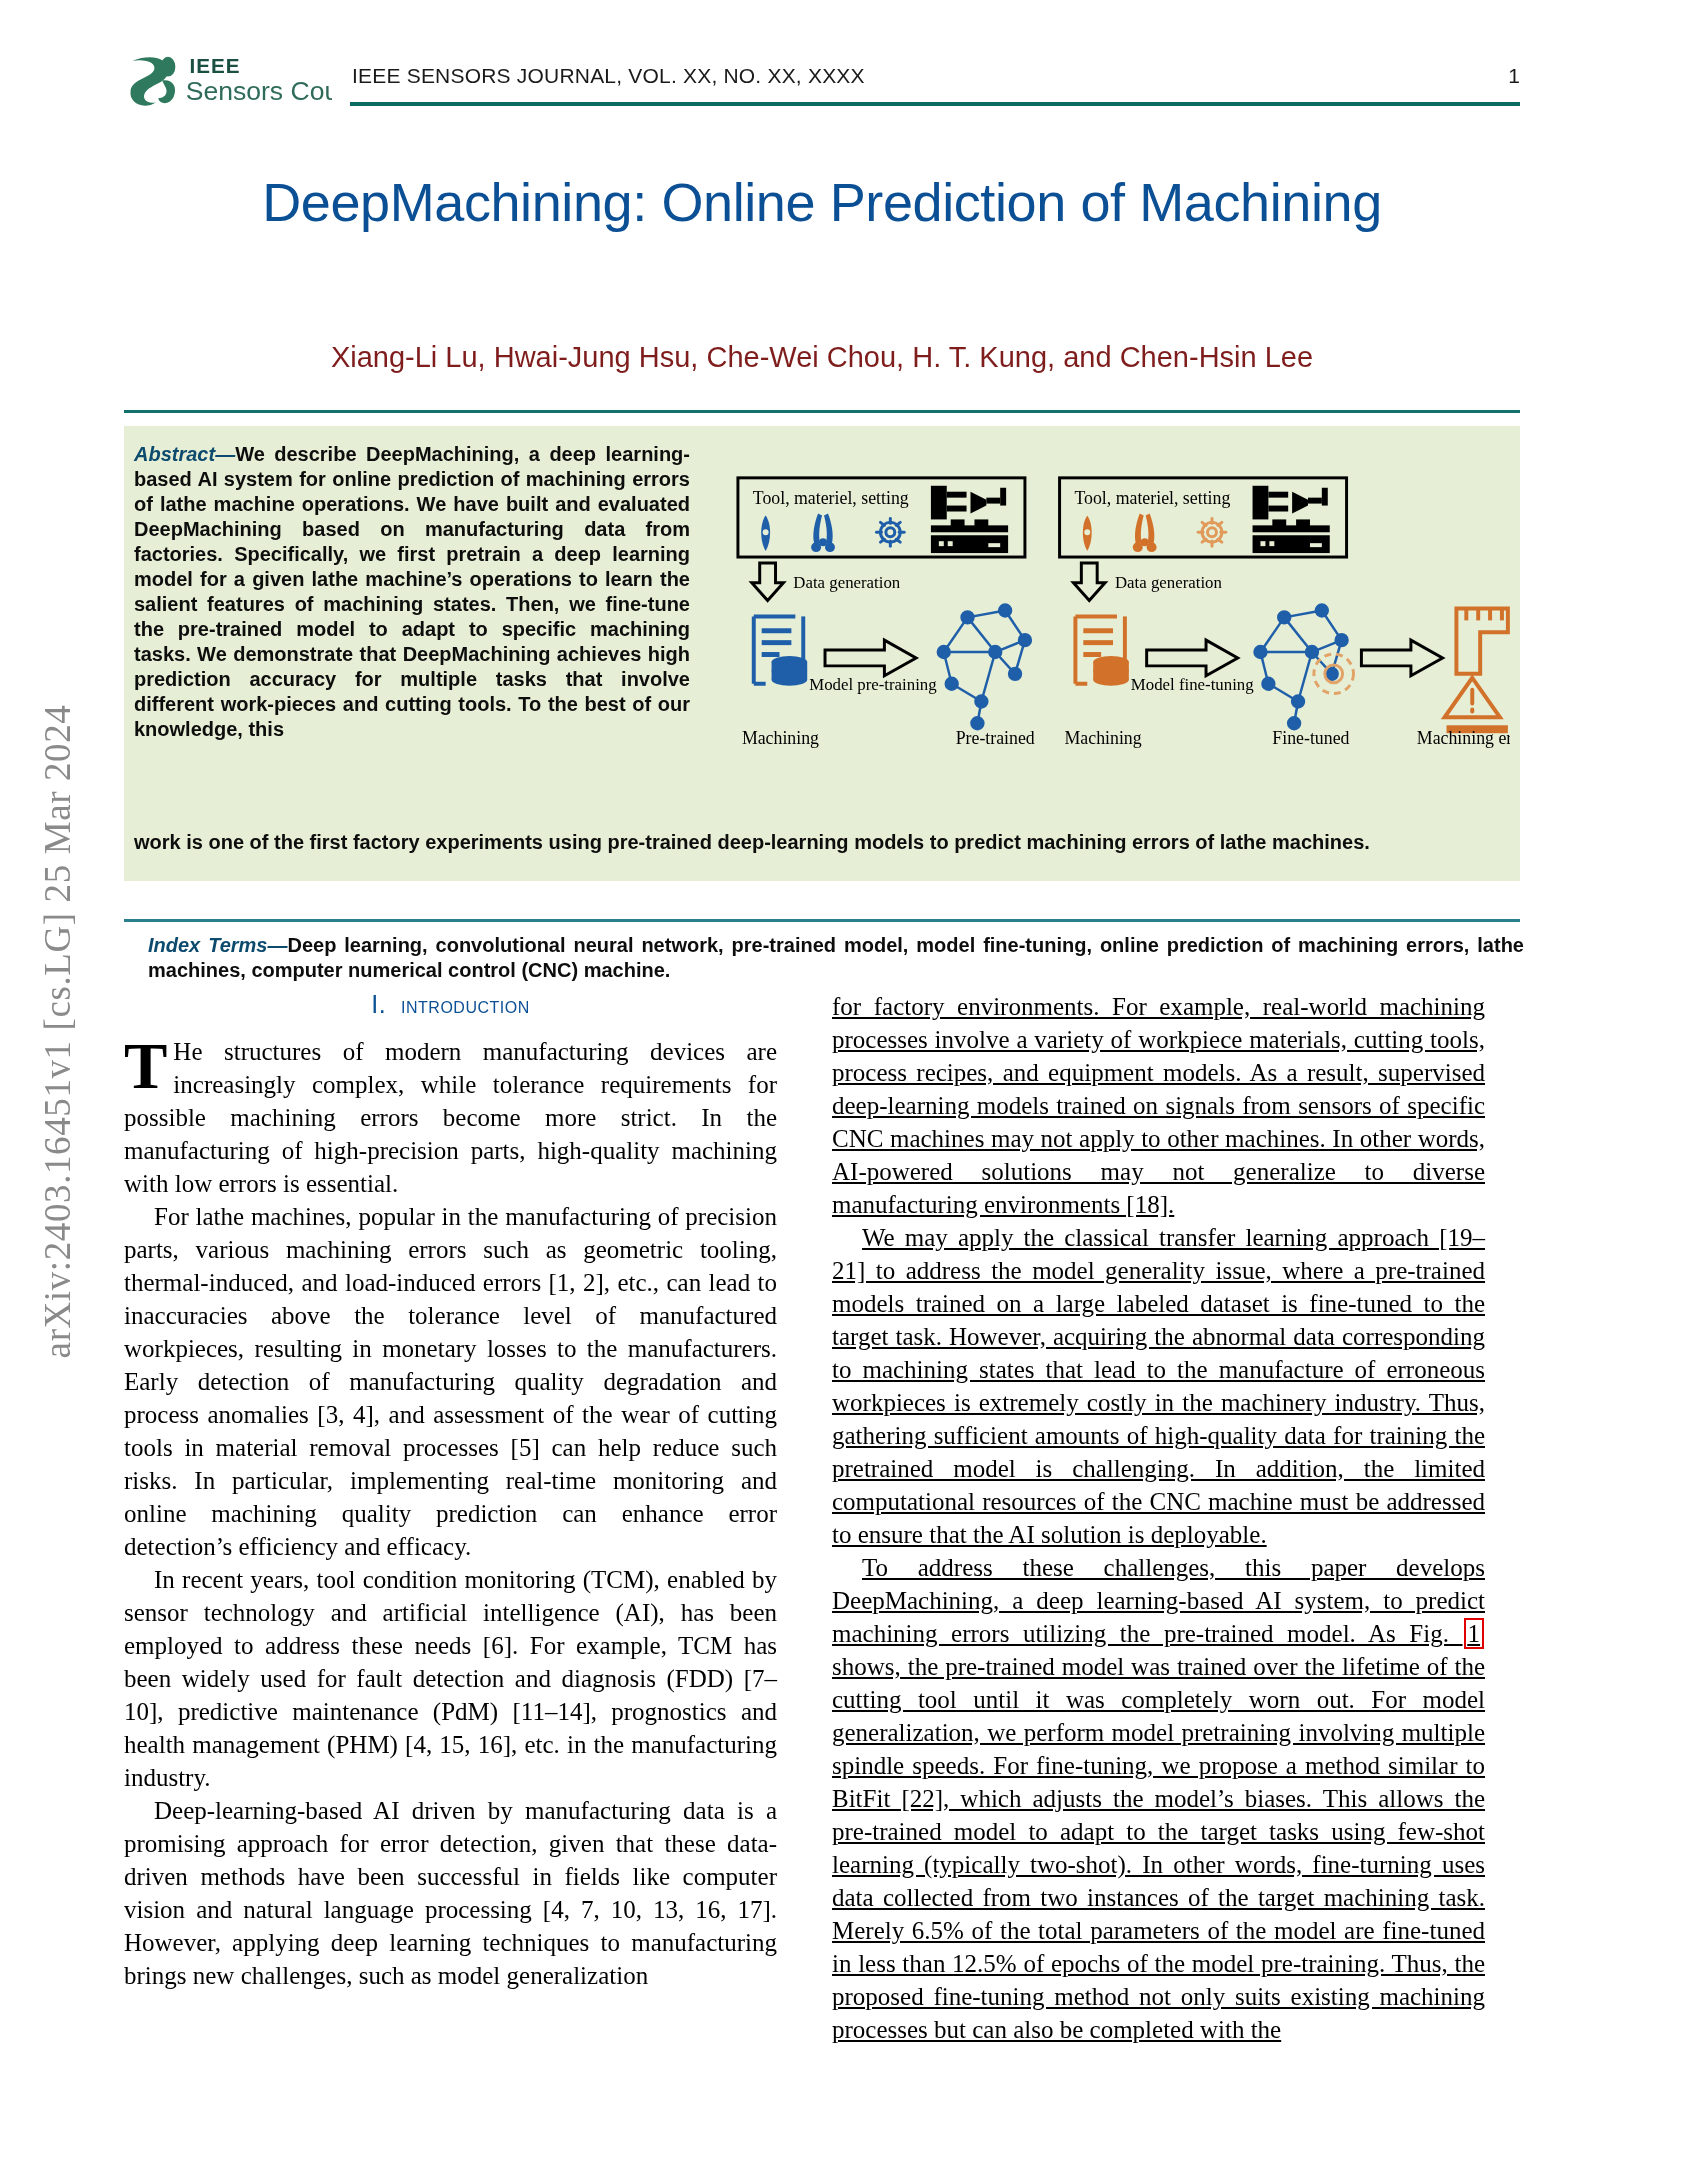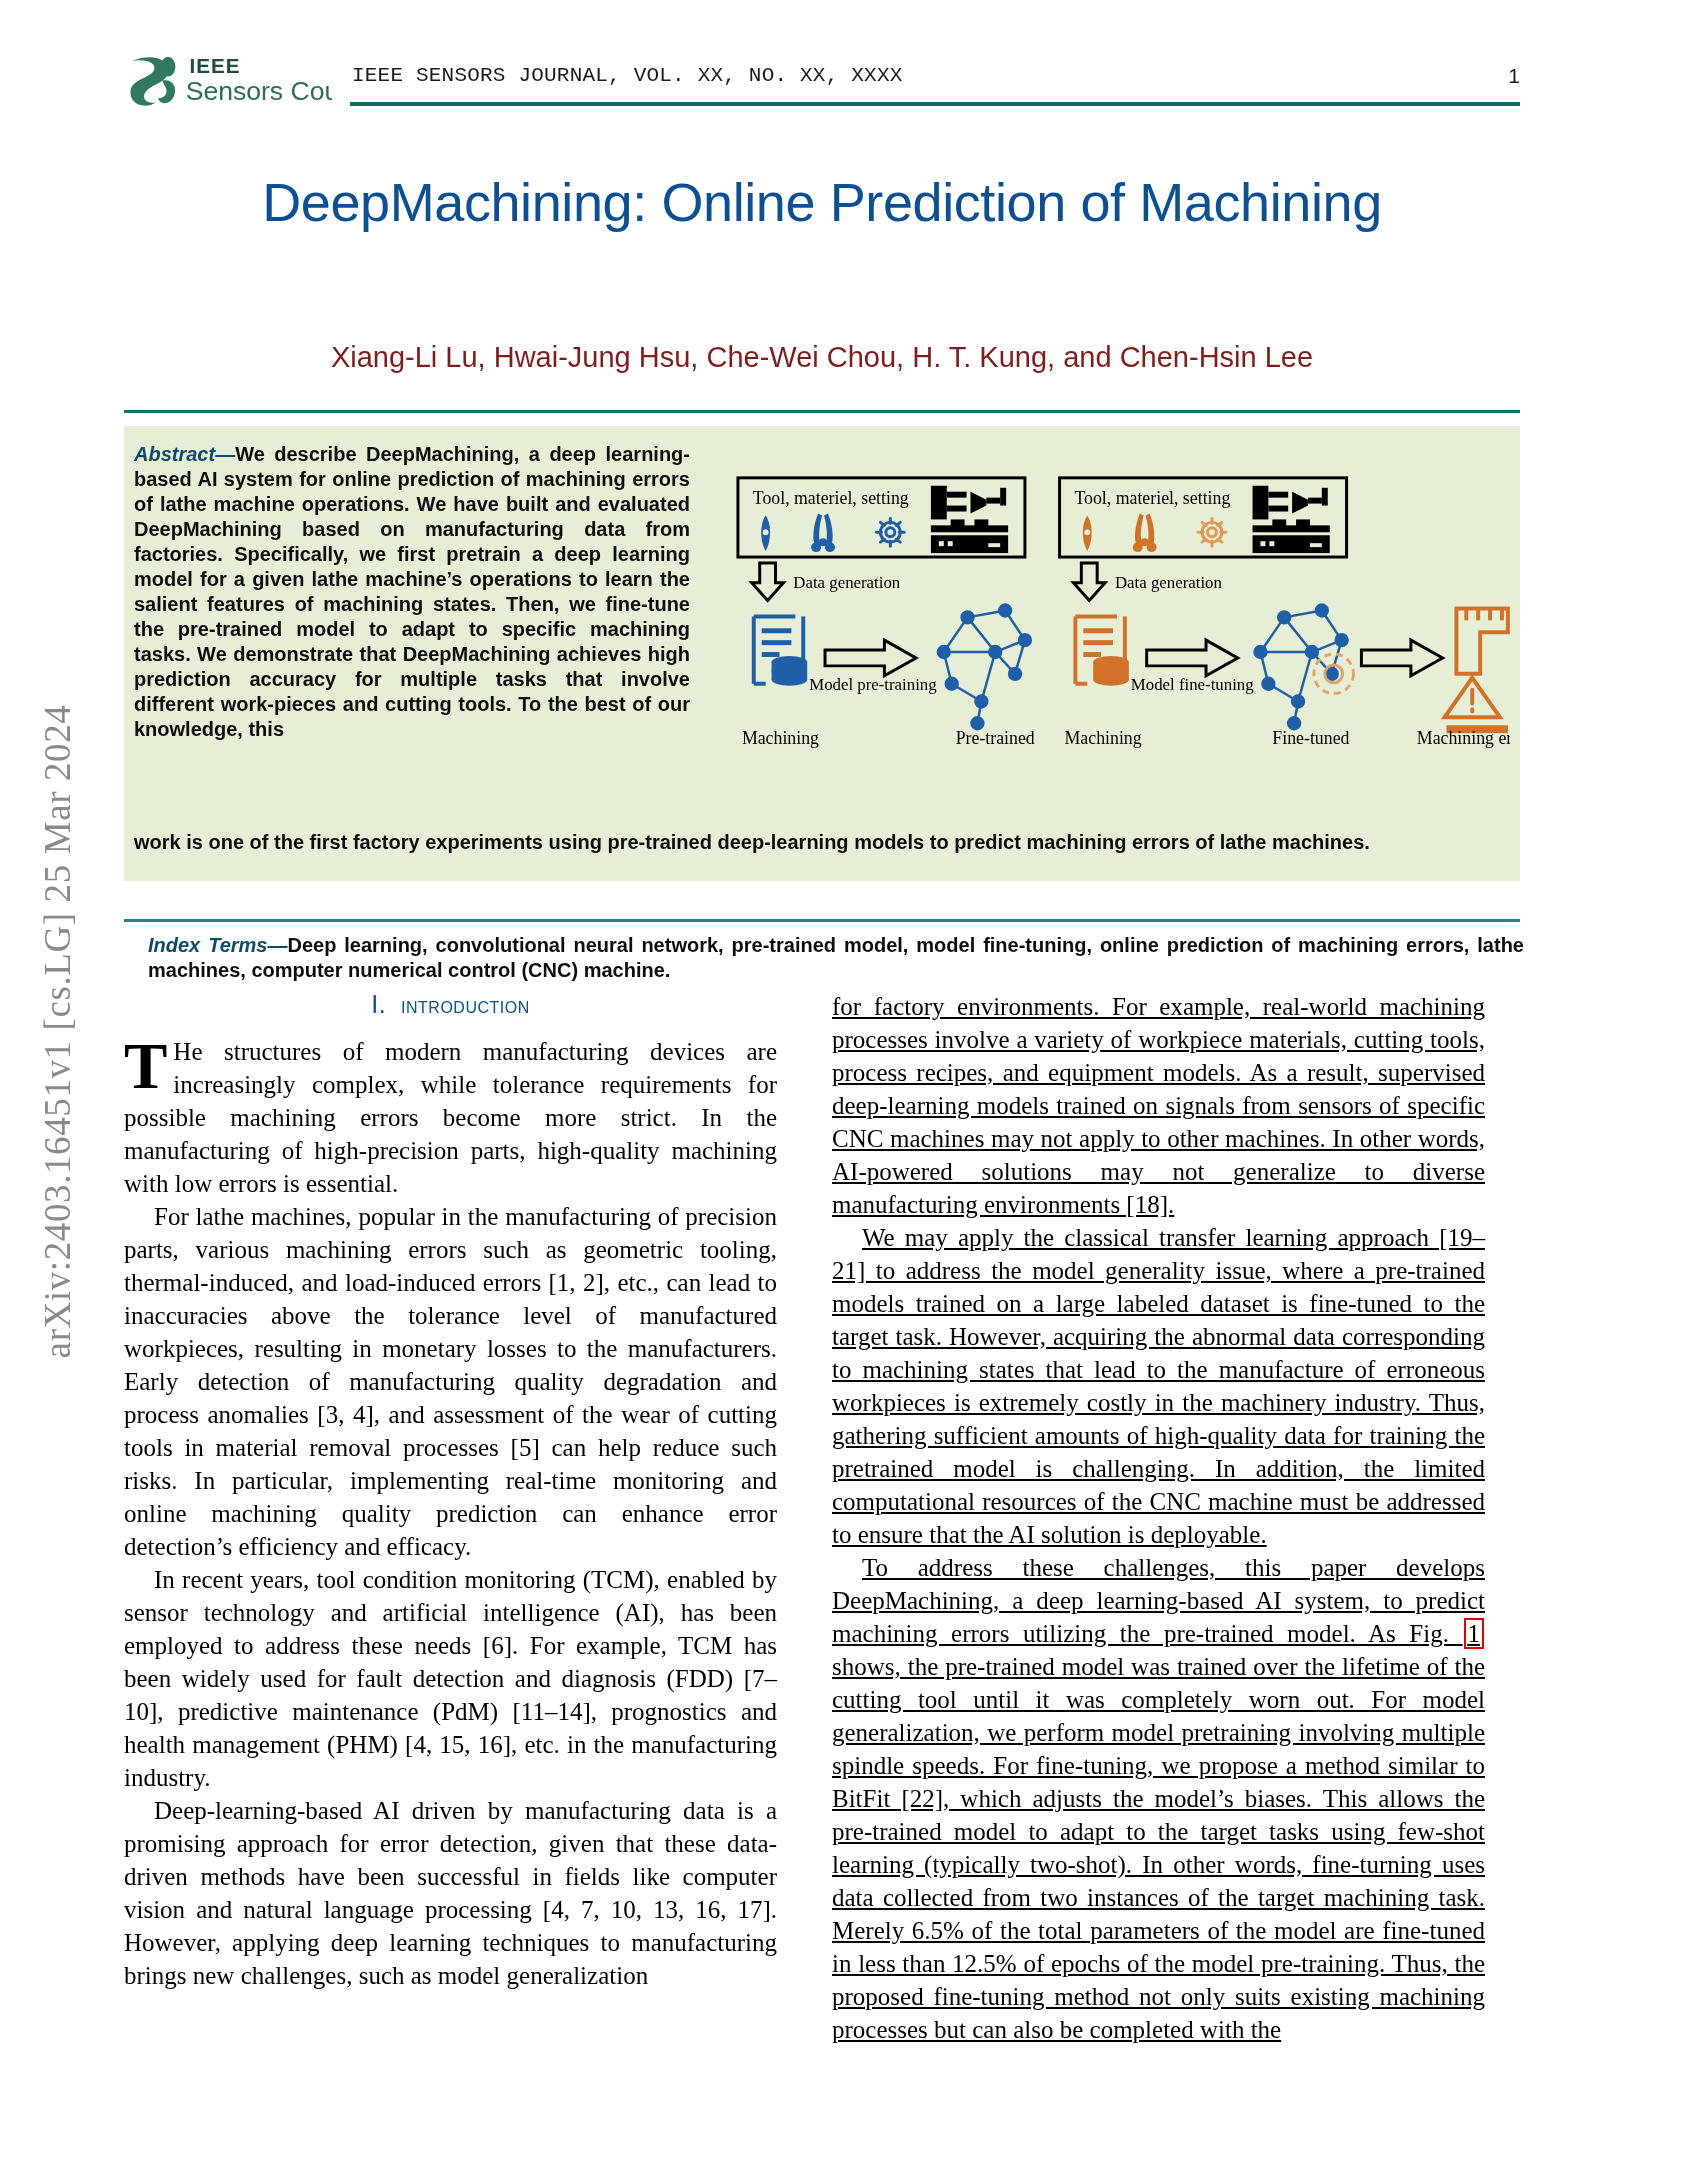--- a/index.html
+++ b/index.html
@@ -38,21 +38,21 @@
   #runhead {
     position:absolute; left:0; top:54px; width:1396px; height:59px;
   }
   #ieee-logo {
     position:absolute; left:0; top:-5px;
     width:208px; height:61px;
   }
   #ieee-logo svg { display:block; }
   #runhead-journal {
     position:absolute; left:228px; top:10px;
-    font-family:Liberation Mono, monospace;
+    font-family:Liberation Sans, sans-serif;
     font-size:21px;
     letter-spacing:0.2px;
     color:#1a1a1a;
   }
   #runhead-page {
     position:absolute; right:0; top:10px;
     font-family:"Liberation Sans", sans-serif;
     font-size:21px;
     color:#1a1a1a;
   }

